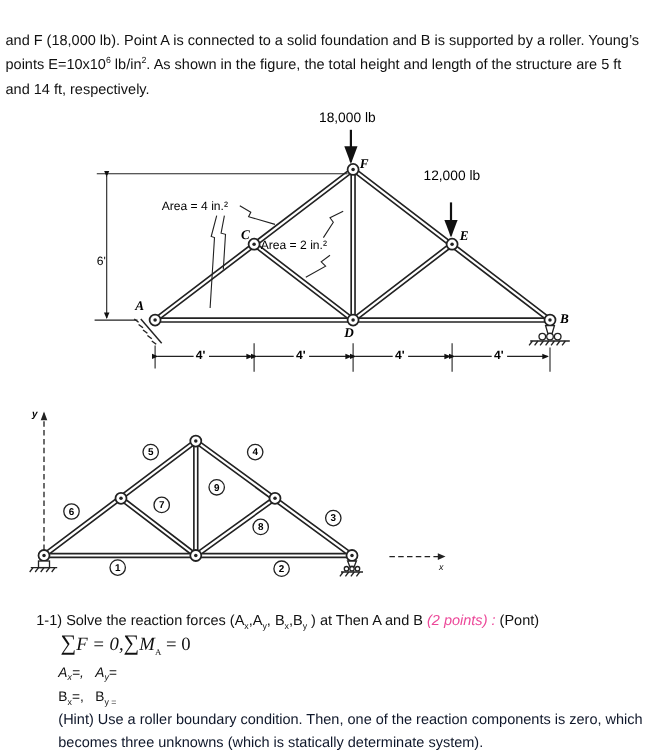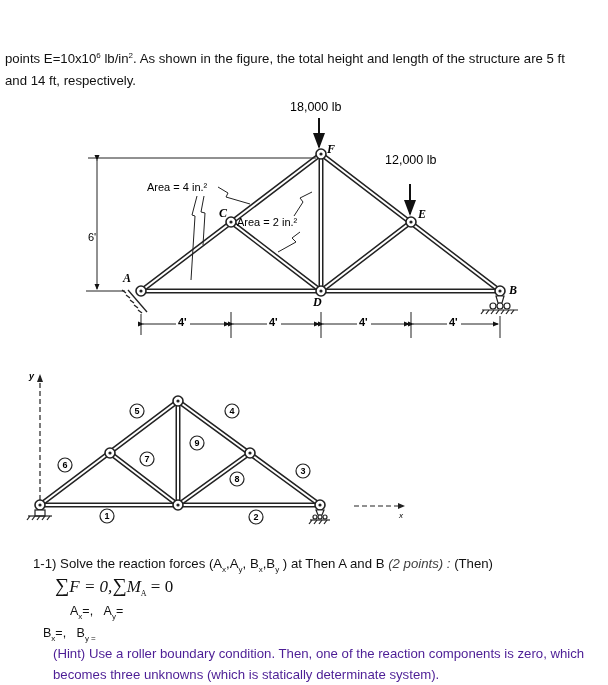--- a/index.html
+++ b/index.html
@@ -3,41 +3,41 @@
 <meta charset="utf-8">
 <style>
   html, body { margin: 0; padding: 0; background: #ffffff; }
   body { width: 608px; height: 685px; position: relative; overflow: hidden;
          font-family: "Liberation Sans", "DejaVu Sans", sans-serif; color: #111; }
   .intro { position: absolute; left: 5px; top: 4px; width: 600px;
            font-size: 13.2px; line-height: 22px; margin: 0; }
   .intro sup { font-size: 8px; line-height: 0; }
   .fig { position: absolute; left: 0; top: 0; }
   .q { position: absolute; left: 33px; top: 553px; width: 575px; font-size: 13.2px; line-height: 22px; }
-  .q .red { color: #404040; }
+  .q .red { color: #ec4899; }
   .q .italic { font-style: italic; }
   .q sub { font-size: 8px; line-height: 0; }
   .eq { position: absolute; left: 55px; top: 573px; font-family: "Liberation Serif", "DejaVu Serif", serif;
         font-size: 17px; line-height: 24px; text-align: center; }
   .eq .sig { font-size: 20px; }
   .eq i { font-style: italic; }
   .eq sub { font-size: 8px; }
-  .ans1 { position: absolute; left: 70px; top: 604px; font-size: 12.5px; }
-  .ans2 { position: absolute; left: 43px; top: 626px; font-size: 12.5px; }
+  .ans1 { position: absolute; left: 53px; top: 604px; font-size: 12.5px; font-style: italic; }
+  .ans2 { position: absolute; left: 53px; top: 626px; font-size: 12.5px; }
   .ans1 sub, .ans2 sub { font-size: 8px; }
-  .hint { position: absolute; left: 53px; top: 643px; width: 552px; font-size: 13.2px; line-height: 21px; color: #4c1d95; }
+  .hint { position: absolute; left: 53px; top: 643px; width: 552px; font-size: 13.2px; line-height: 21px; color: #0f172a; }
   svg text { font-family: "Liberation Sans", "DejaVu Sans", sans-serif; }
   .lbl-serif { font-family: "Liberation Serif", "DejaVu Serif", serif; font-style: italic; font-weight: bold; }
 </style>
 </head>
 <body>
 
 <p class="intro">
   <br>
-  <br>
+  <span>and F (18,000 lb). Point A is connected to a solid foundation and B is supported by a roller. Young’s</span><br>
   <span>points E=10x10</span><sup>6</sup><span> lb/in</span><sup>2</sup><span>. As shown in the figure, the total height and length of the structure are 5 ft</span><br>
   <span>and 14 ft, respectively.</span>
 </p>
 
 <svg class="fig" width="608" height="685">
   <defs>
     <marker id="arr" markerWidth="8" markerHeight="8" refX="7" refY="4" orient="auto">
       <path d="M0,1 L8,4 L0,7 z" fill="#111"></path>
     </marker>
     <marker id="arrs" markerWidth="6" markerHeight="6" refX="5" refY="3" orient="auto">
@@ -235,21 +235,21 @@
       <text x="137" y="414">5</text>
       <text x="65" y="468">6</text>
       <text x="147" y="462">7</text>
       <text x="237" y="482">8</text>
       <text x="197" y="446">9</text>
     </g>
   </g>
 </svg>
 
 <div class="q">
-  <span>1-1) Solve the reaction forces (A</span><sub>x</sub><span>,A</span><sub>y</sub><span>, B</span><sub>x</sub><span>,B</span><sub>y</sub><span> ) at Then A and B </span><span class="red italic">(2 points)</span><span class="red italic"> : </span><span>(Then)</span>
+  <span>1-1) Solve the reaction forces (A</span><sub>x</sub><span>,A</span><sub>y</sub><span>, B</span><sub>x</sub><span>,B</span><sub>y</sub><span> ) at Then A and B </span><span class="red italic">(2 points)</span><span class="red italic"> : </span><span>(Pont)</span>
 </div>
 
 <div class="eq">
   <span class="sig">∑</span><i>F = 0,</i><span class="sig">∑</span><i>M</i><sub>A</sub><span> = 0</span>
 </div>
 
 <div class="ans1">
   <span>A</span><sub>x</sub><span>=,</span>&nbsp;&nbsp;&nbsp;<span>A</span><sub>y</sub><span>=</span>
 </div>
 <div class="ans2">

